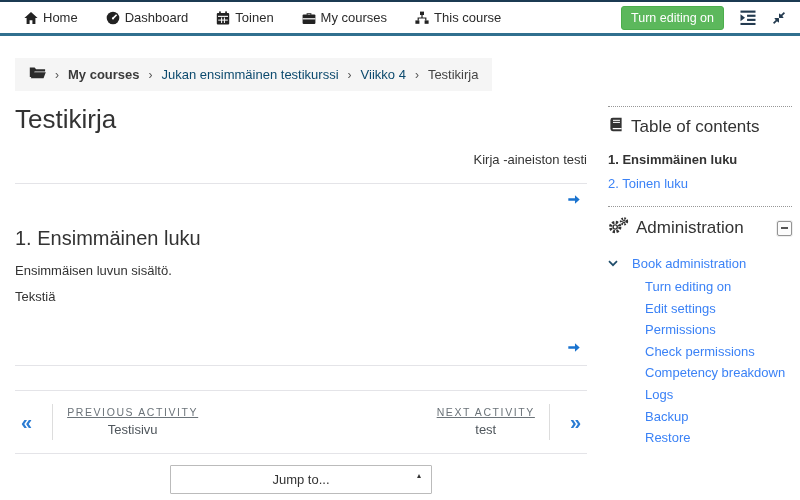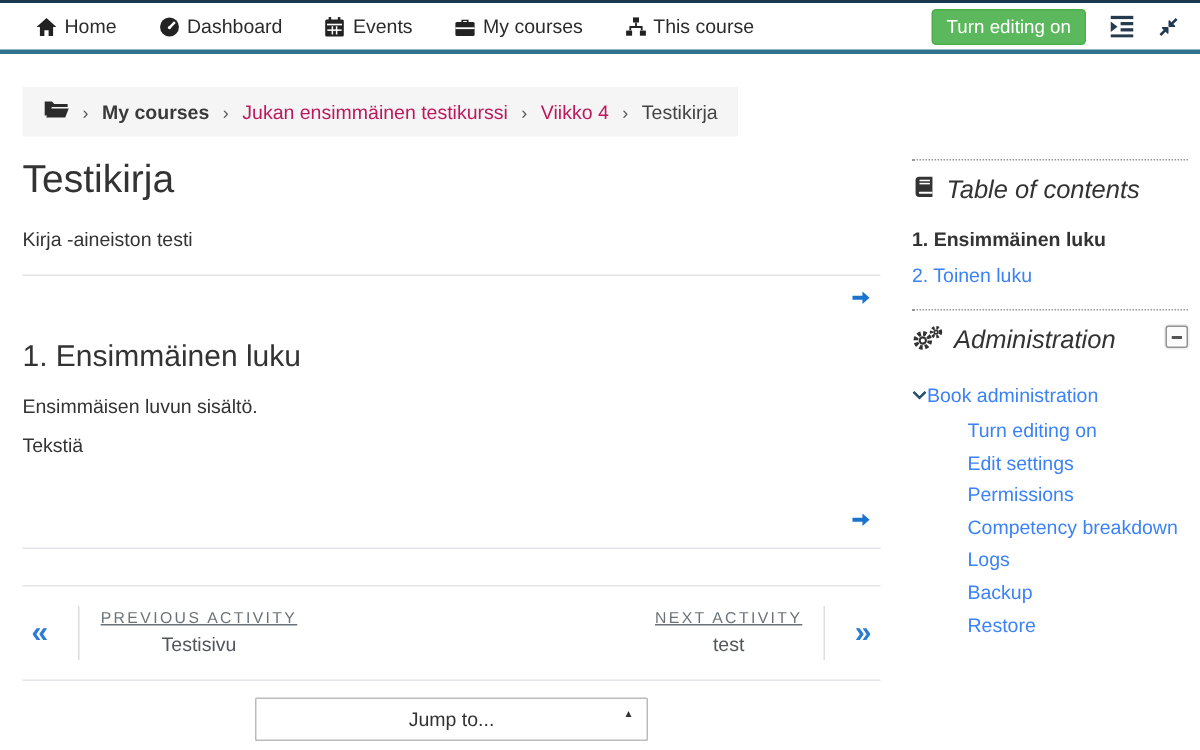--- a/index.html
+++ b/index.html
@@ -21,28 +21,28 @@
   .btn-green{
     background:#5cb85c;border:1px solid #4cae4c;color:#fff;font-size:12.5px;
     padding:4px 9px;border-radius:3px;cursor:pointer;font-family:inherit;
   }
   .nav-icon{color:#243b50;display:flex;align-items:center;cursor:pointer;}
   
   .breadcrumb{
     display:inline-flex;align-items:center;gap:9px;background:#f5f5f5;
     margin:22px 0 0 15px;padding:8px 14px;font-size:13px;color:#555;
   }
-  .crumb-link{color:#be185d;text-decoration:none;cursor:pointer;}
+  .crumb-link{color:#0c4a6e;text-decoration:none;cursor:pointer;}
   .crumb-strong{color:#3a3a3a;font-weight:bold;}
   .crumb-sep{color:#555;font-size:12px;}
   .crumb-last{color:#444;}
   
   .main{position:absolute;left:15px;top:104px;width:572px;}
   .page-title{font-size:26px;font-weight:400;margin:0 0 17px;color:#333;}
-  .book-desc{font-size:13px;margin:0 0 16px;color:#333;}
+  .book-desc{font-size:13px;margin:0 0 16px;color:#333;text-align:right;}
   .hr{border:0;border-top:1px solid #e4e4e8;margin:0;}
   .arrow-row{text-align:right;padding:8px 6px 7px 0;}
   .arrow-link{display:inline-block;cursor:pointer;color:#1a73cf;}
   .chapter-title{font-size:20px;font-weight:400;margin:10px 0 13px;color:#333;}
   .chapter-text p{font-size:13px;line-height:1.25;margin:0 0 10px;color:#333;}
   .arrow-row.second{padding-top:24px;}
   .prevnext{
     margin-top:24px;border-top:1px solid #e4e4e8;border-bottom:1px solid #e4e4e8;
     display:flex;align-items:center;justify-content:space-between;padding:13px 0;
   }
@@ -58,32 +58,32 @@
   }
   .jumpto .updown{
     position:absolute;right:10px;top:5px;display:flex;flex-direction:column;
     font-family:"DejaVu Sans",sans-serif;font-size:8px;line-height:5px;color:#333;padding-top:2px;
   }
   
   .sidebar{position:absolute;left:608px;top:106px;width:184px;font-size:13px;}
   .block{border-top:1px dotted #979797;}
   .block + .block{margin-top:15px;}
   .block-header{
-    display:flex;gap:7px;padding:10px 0 13px;font-size:17px;color:#333;font-style:italic;
+    display:flex;align-items:center;gap:7px;padding:10px 0 13px;font-size:17px;color:#333;
   }
   .block-header .spacer{flex:1;}
   .minus-box{
     width:13px;height:13px;border:1px solid #949494;border-radius:2px;background:#fcfcfc;
     display:flex;align-items:center;justify-content:center;cursor:pointer;box-shadow:0 0 0 1px #eee;
   }
   .toc-list{list-style:none;margin:2px 0 6px;padding:0;}
   .toc-list li{margin-bottom:9px;}
   .toc-current{font-weight:bold;color:#333;}
   .side-link{color:#3b82f6;text-decoration:none;cursor:pointer;}
-  .admin-root{display:flex;align-items:center;gap:0;margin:4px 0 9px;}
+  .admin-root{display:flex;align-items:center;gap:14px;margin:4px 0 9px;}
   .admin-root .chev{display:flex;align-items:center;color:#1f4d6b;cursor:pointer;}
   .admin-list{list-style:none;margin:0;padding:0 0 0 37px;}
   .admin-list li{margin-bottom:8.6px;line-height:13px;}
 </style>
 </head>
 <body>
 
 
 
 
@@ -111,21 +111,21 @@
       <svg width="14" height="14" viewBox="0 0 14 14" fill="#222">
           <rect x="3.1" y="0.4" width="1.7" height="3"></rect>
           <rect x="9.2" y="0.4" width="1.7" height="3"></rect>
           <rect x="0.8" y="2" width="12.4" height="11.4" rx="1"></rect>
           <rect x="2" y="4.8" width="10" height="1.1" fill="#fff"></rect>
           <rect x="5.1" y="6.5" width="1" height="5.5" fill="#fff"></rect>
           <rect x="7.9" y="6.5" width="1" height="5.5" fill="#fff"></rect>
           <rect x="2.2" y="8.6" width="9.6" height="1" fill="#fff"></rect>
         </svg>
     </span>
-    <span>Events</span>
+    <span>Toinen</span>
   </div>
   <div class="nav-item">
     <span>
       <svg width="14" height="14" viewBox="0 0 14 14" fill="#222">
           <path d="M4.6 3.8V2.2h4.8v1.6H8.2v-.8H5.8v.8z"></path>
           <rect x="0.6" y="3.6" width="12.8" height="9.4" rx="1"></rect>
           <rect x="0.6" y="7.2" width="12.8" height="1.2" fill="#fff"></rect>
         </svg>
     </span>
     <span>My courses</span>
@@ -276,20 +276,21 @@
         <svg width="10" height="7" viewBox="0 0 10 7" fill="none">
             <path d="M1 1.2l4 4 4-4" stroke="#1f4d6b" stroke-width="1.7"></path>
           </svg>
       </span>
       <a class="side-link">Book administration</a>
     </div>
     <ul class="admin-list">
       <li><a class="side-link">Turn editing on</a></li>
       <li><a class="side-link">Edit settings</a></li>
       <li><a class="side-link">Permissions</a></li>
+      <li><a class="side-link">Check permissions</a></li>
       <li><a class="side-link">Competency breakdown</a></li>
       <li><a class="side-link">Logs</a></li>
       <li><a class="side-link">Backup</a></li>
       <li><a class="side-link">Restore</a></li>
     </ul>
   </div>
 </div>
 
 
 

